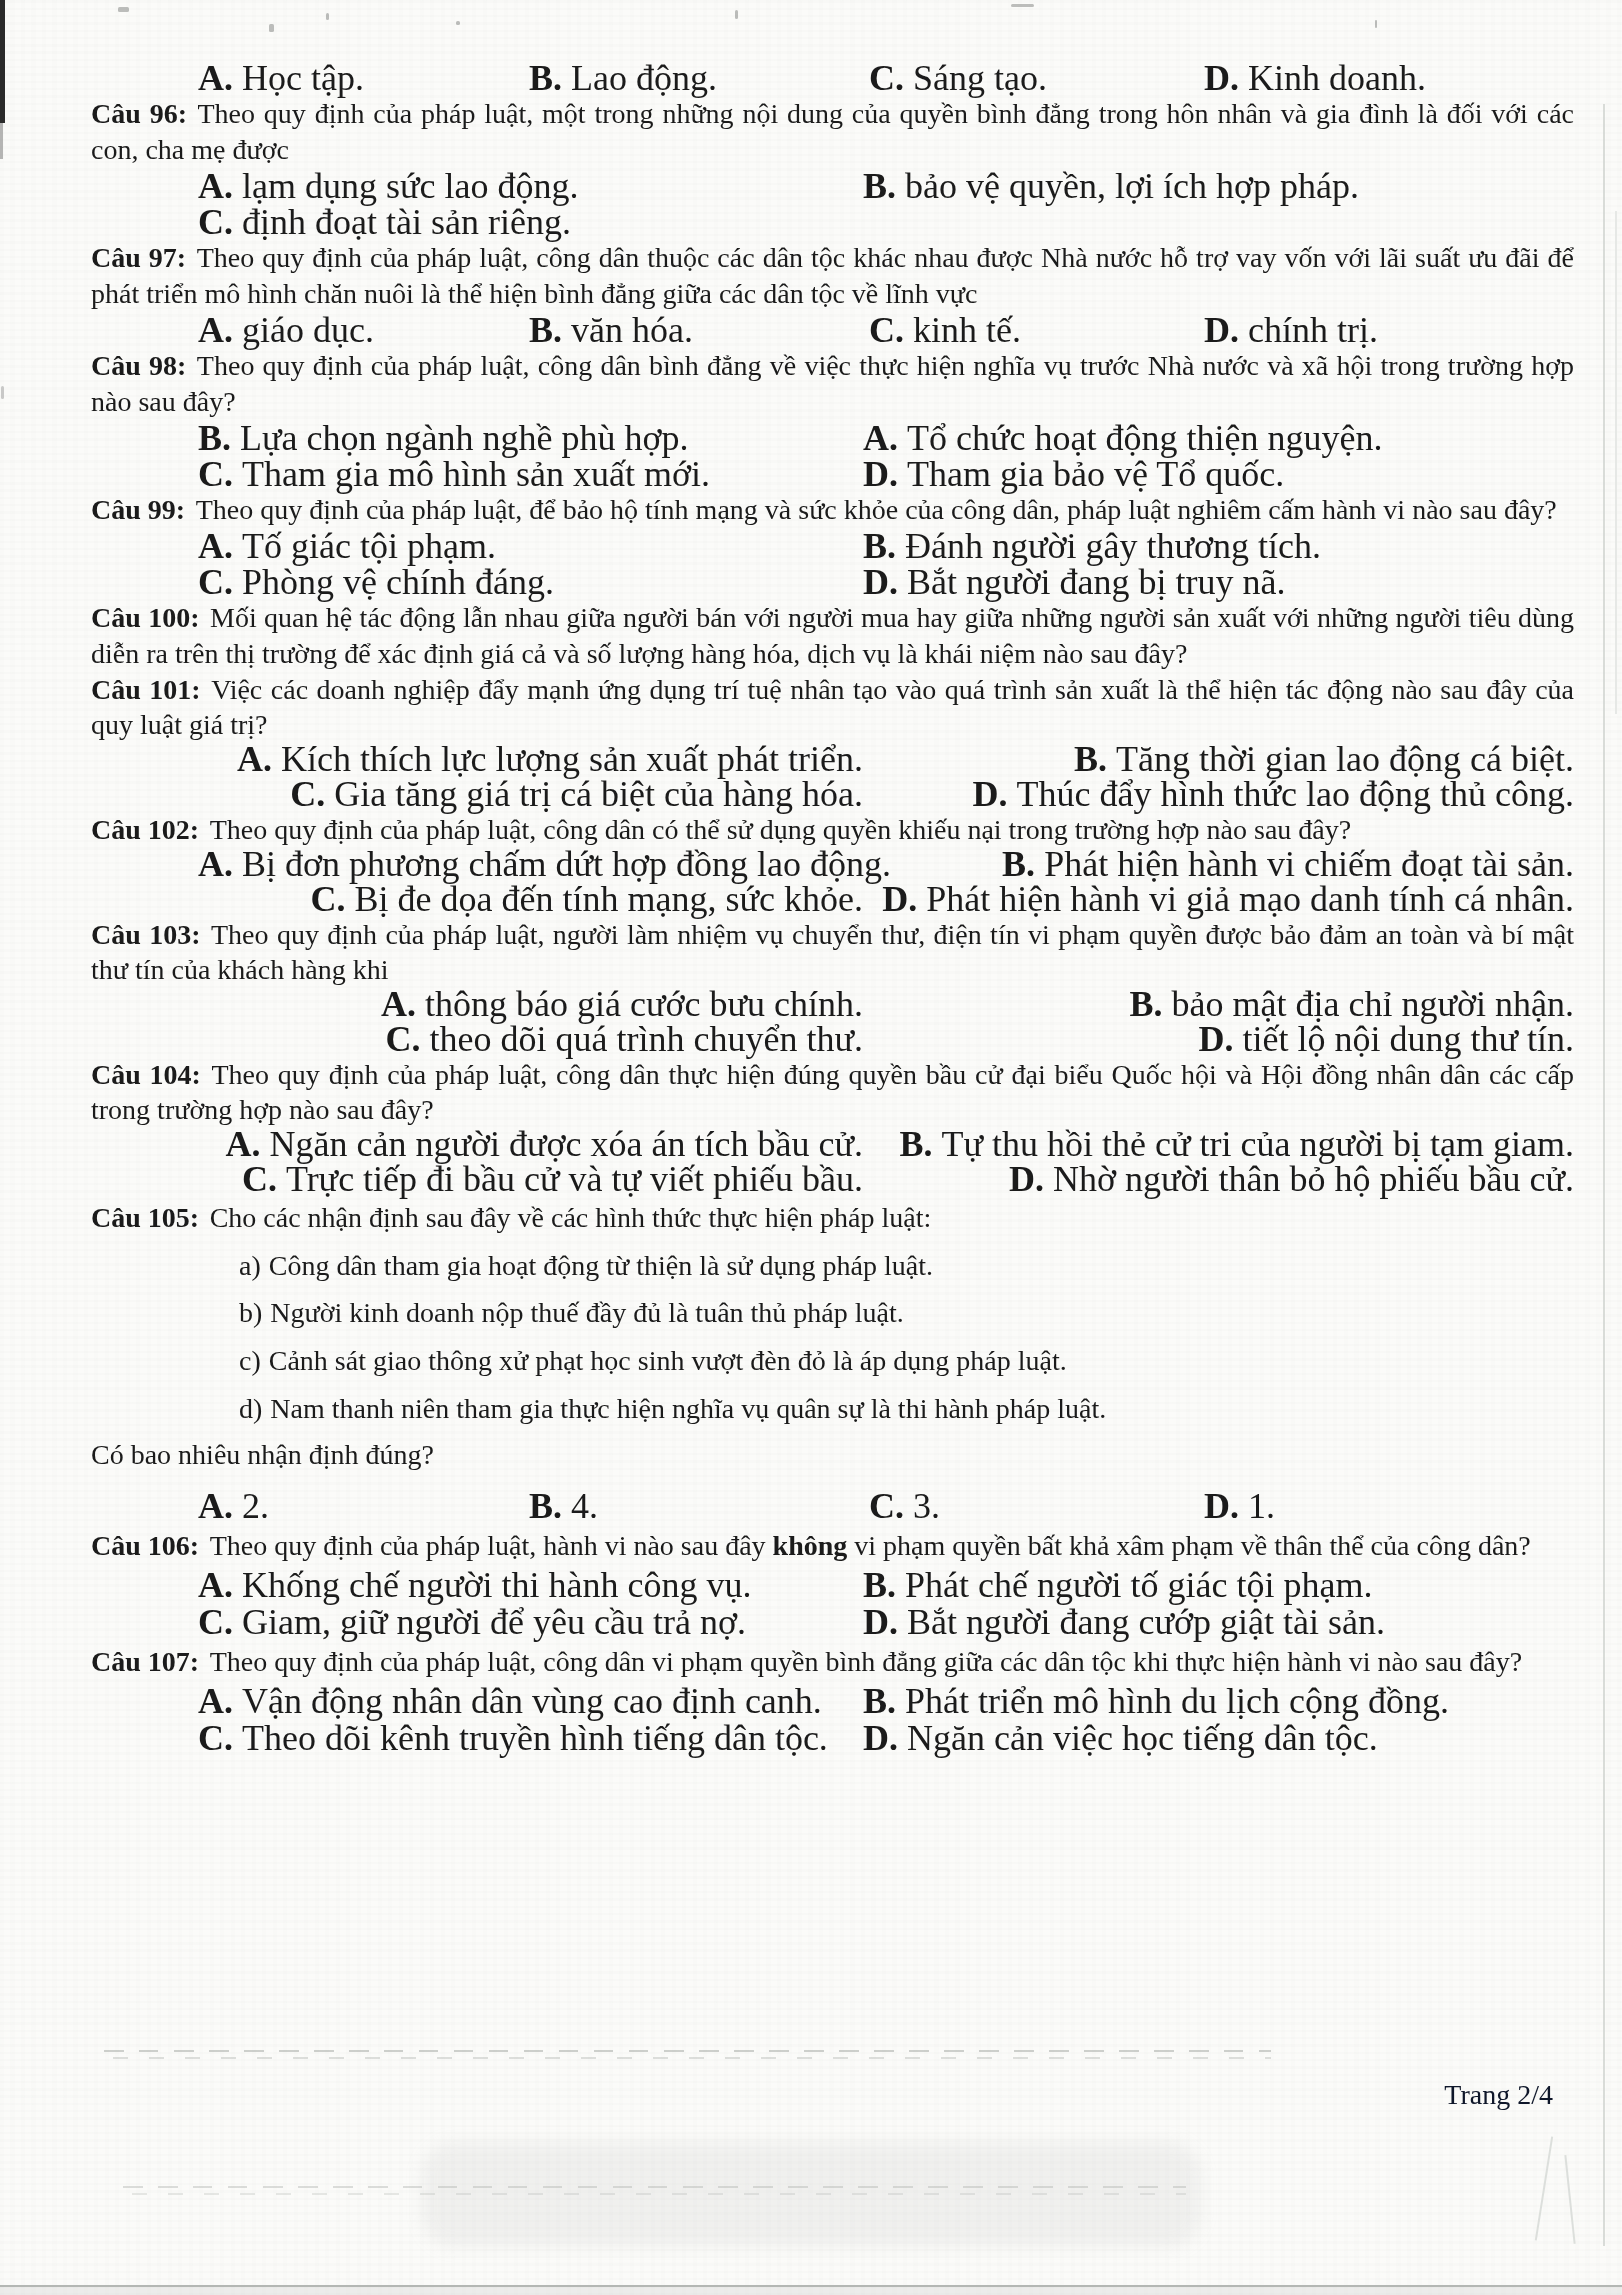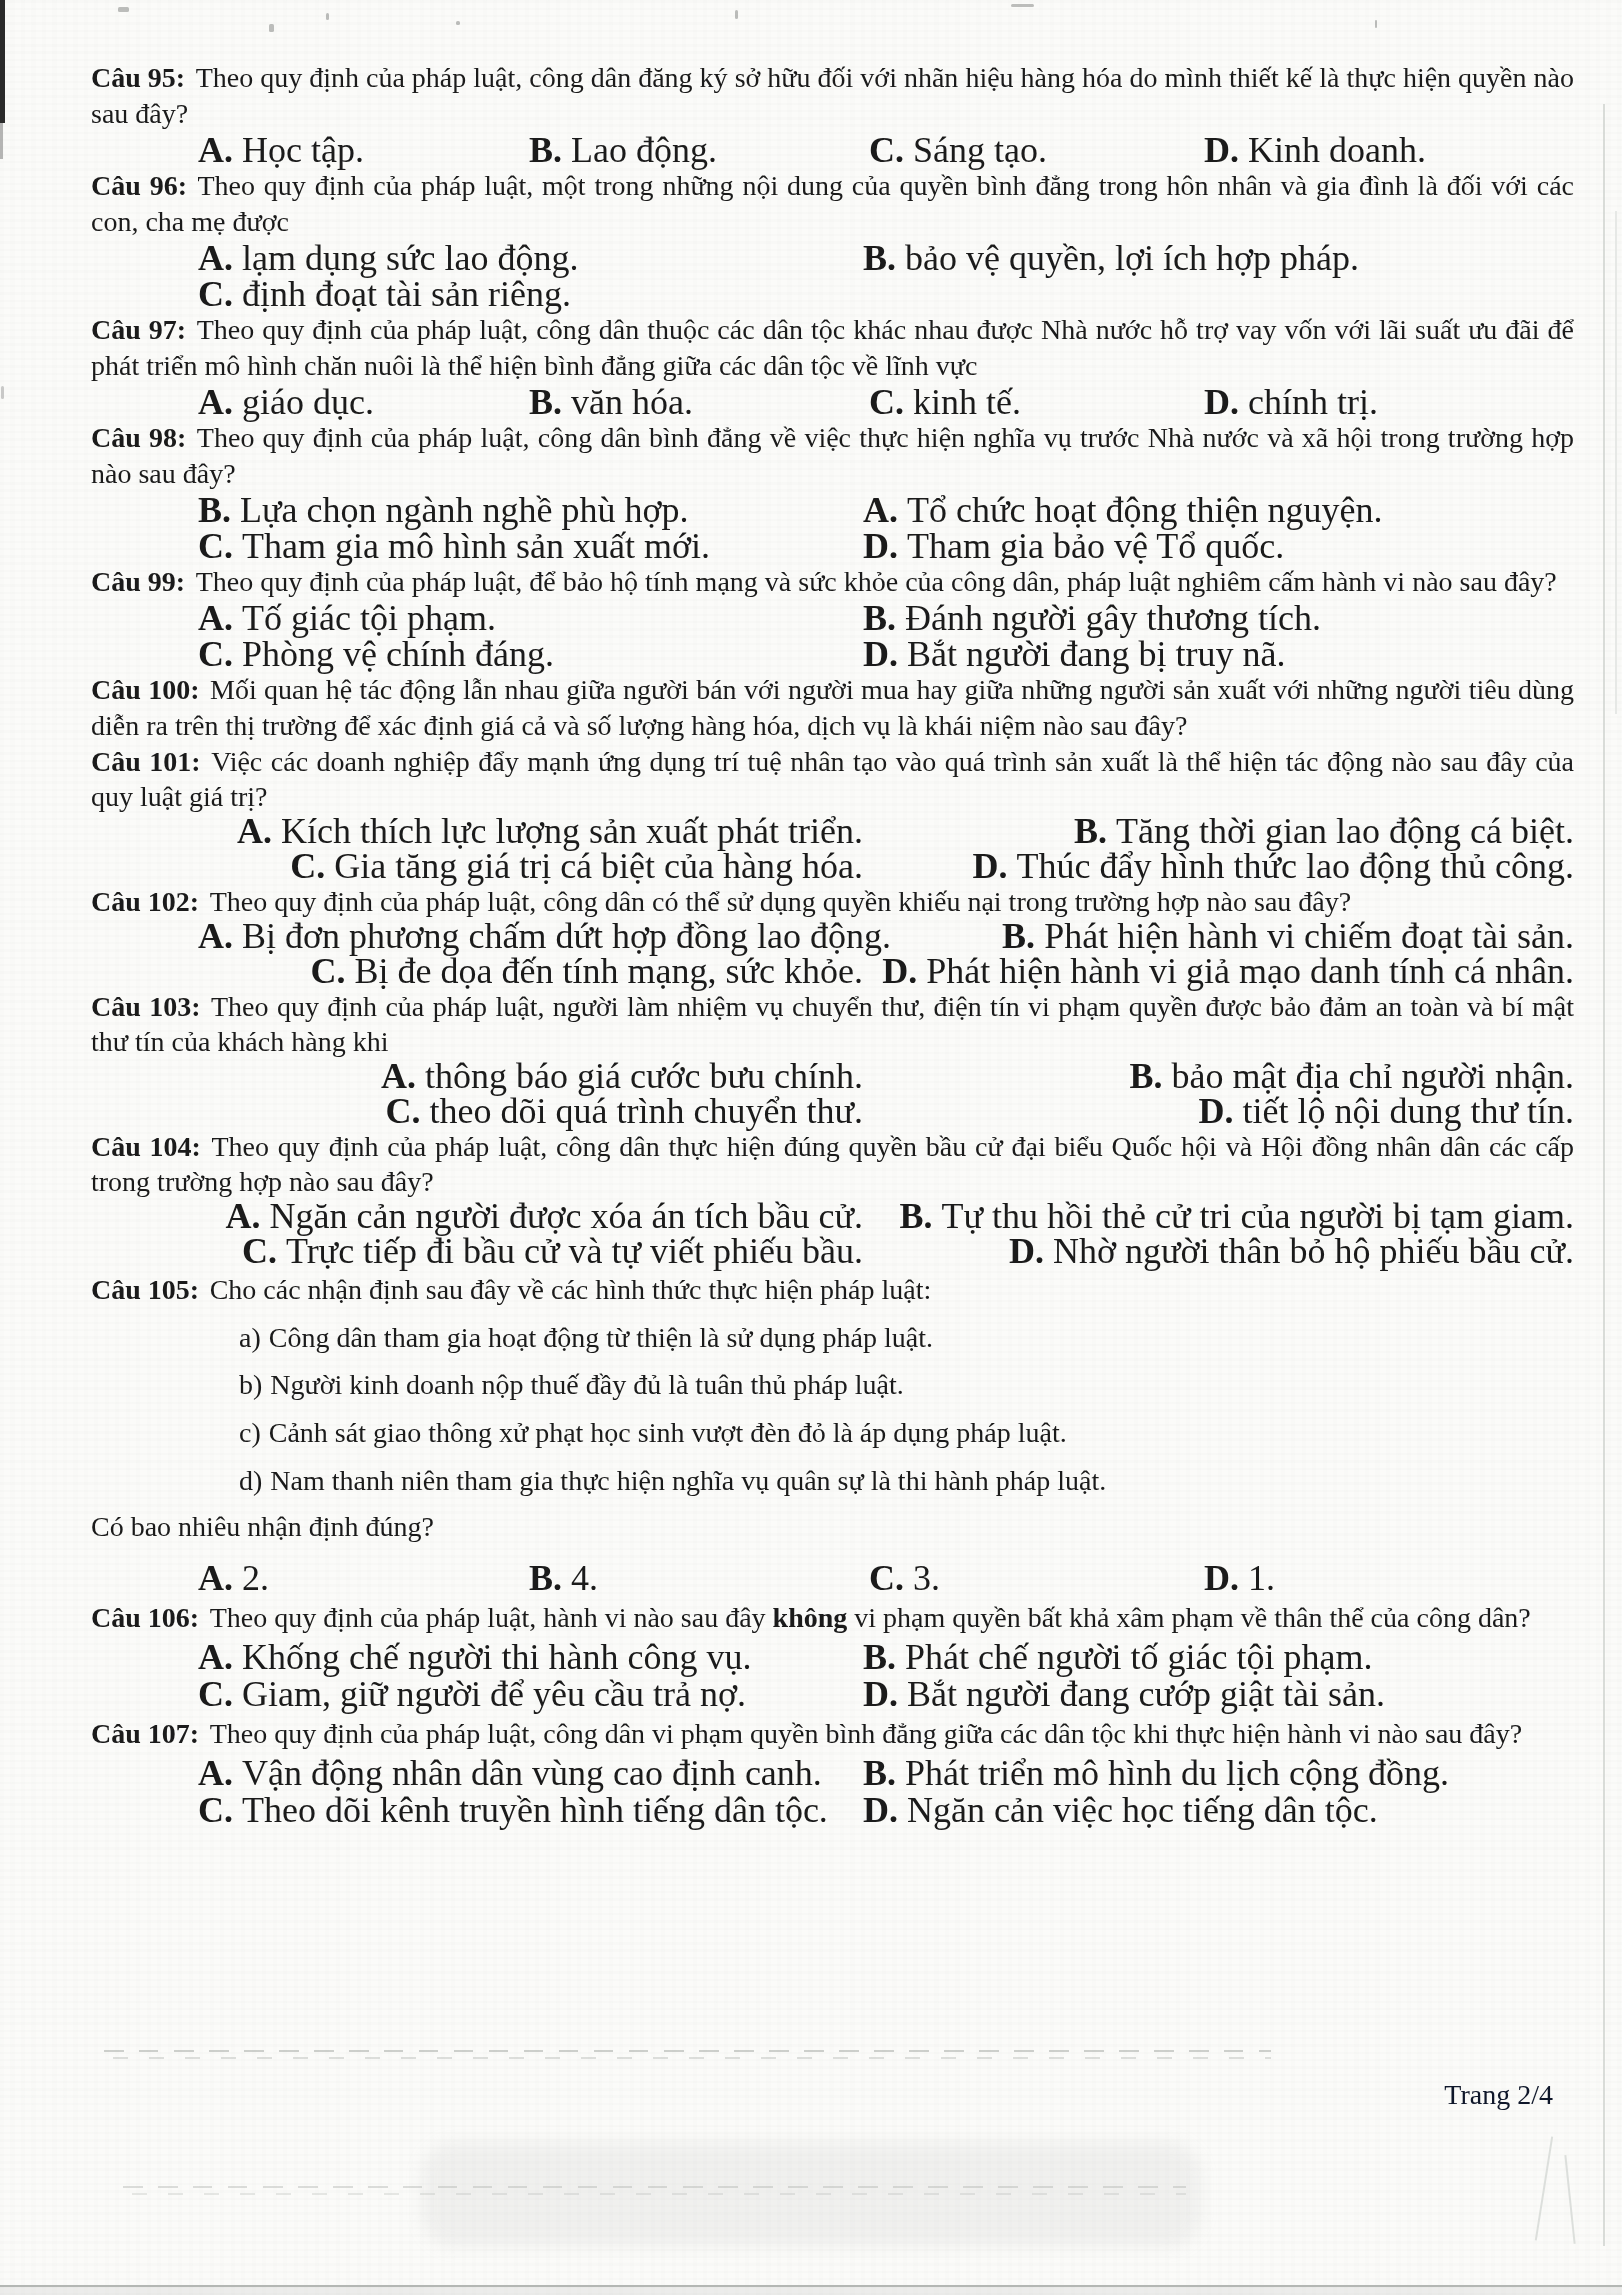--- a/index.html
+++ b/index.html
@@ -70,21 +70,20 @@
   .bottom-line{left:0;top:2285px;width:1623px;height:2.4px;background:#b4b7b4;}
   .bottom-shade{left:0;top:2287px;width:1623px;height:8px;background:rgba(170,174,170,.18);}
 </style>
 </head>
 <body>
 
 <div class="paper-noise art"></div>
 
 <div class="content" id="question-list">
     <div class="question sec-t">
-      <p class="qtext"><b class="qnum">Câu 95:</b><span class="qpre">Theo quy định của pháp luật, công dân đăng ký sở hữu đối với nhãn hiệu hàng hóa do mình thiết kế là thực hiện quyền nào sau đây?</span><b class="qbold"></b><span class="qpost"></span></p>
       <div class="options cols-4">
         <div class="option"><b class="opt-label">A.</b><span class="opt-text">Học tập.</span></div>
         <div class="option"><b class="opt-label">B.</b><span class="opt-text">Lao động.</span></div>
         <div class="option"><b class="opt-label">C.</b><span class="opt-text">Sáng tạo.</span></div>
         <div class="option"><b class="opt-label">D.</b><span class="opt-text">Kinh doanh.</span></div>
       </div>
     </div>
     <div class="question sec-t">
       <p class="qtext"><b class="qnum">Câu 96:</b><span class="qpre">Theo quy định của pháp luật, một trong những nội dung của quyền bình đẳng trong hôn nhân và gia đình là đối với các con, cha mẹ được</span><b class="qbold"></b><span class="qpost"></span></p>
       <div class="options cols-2">

